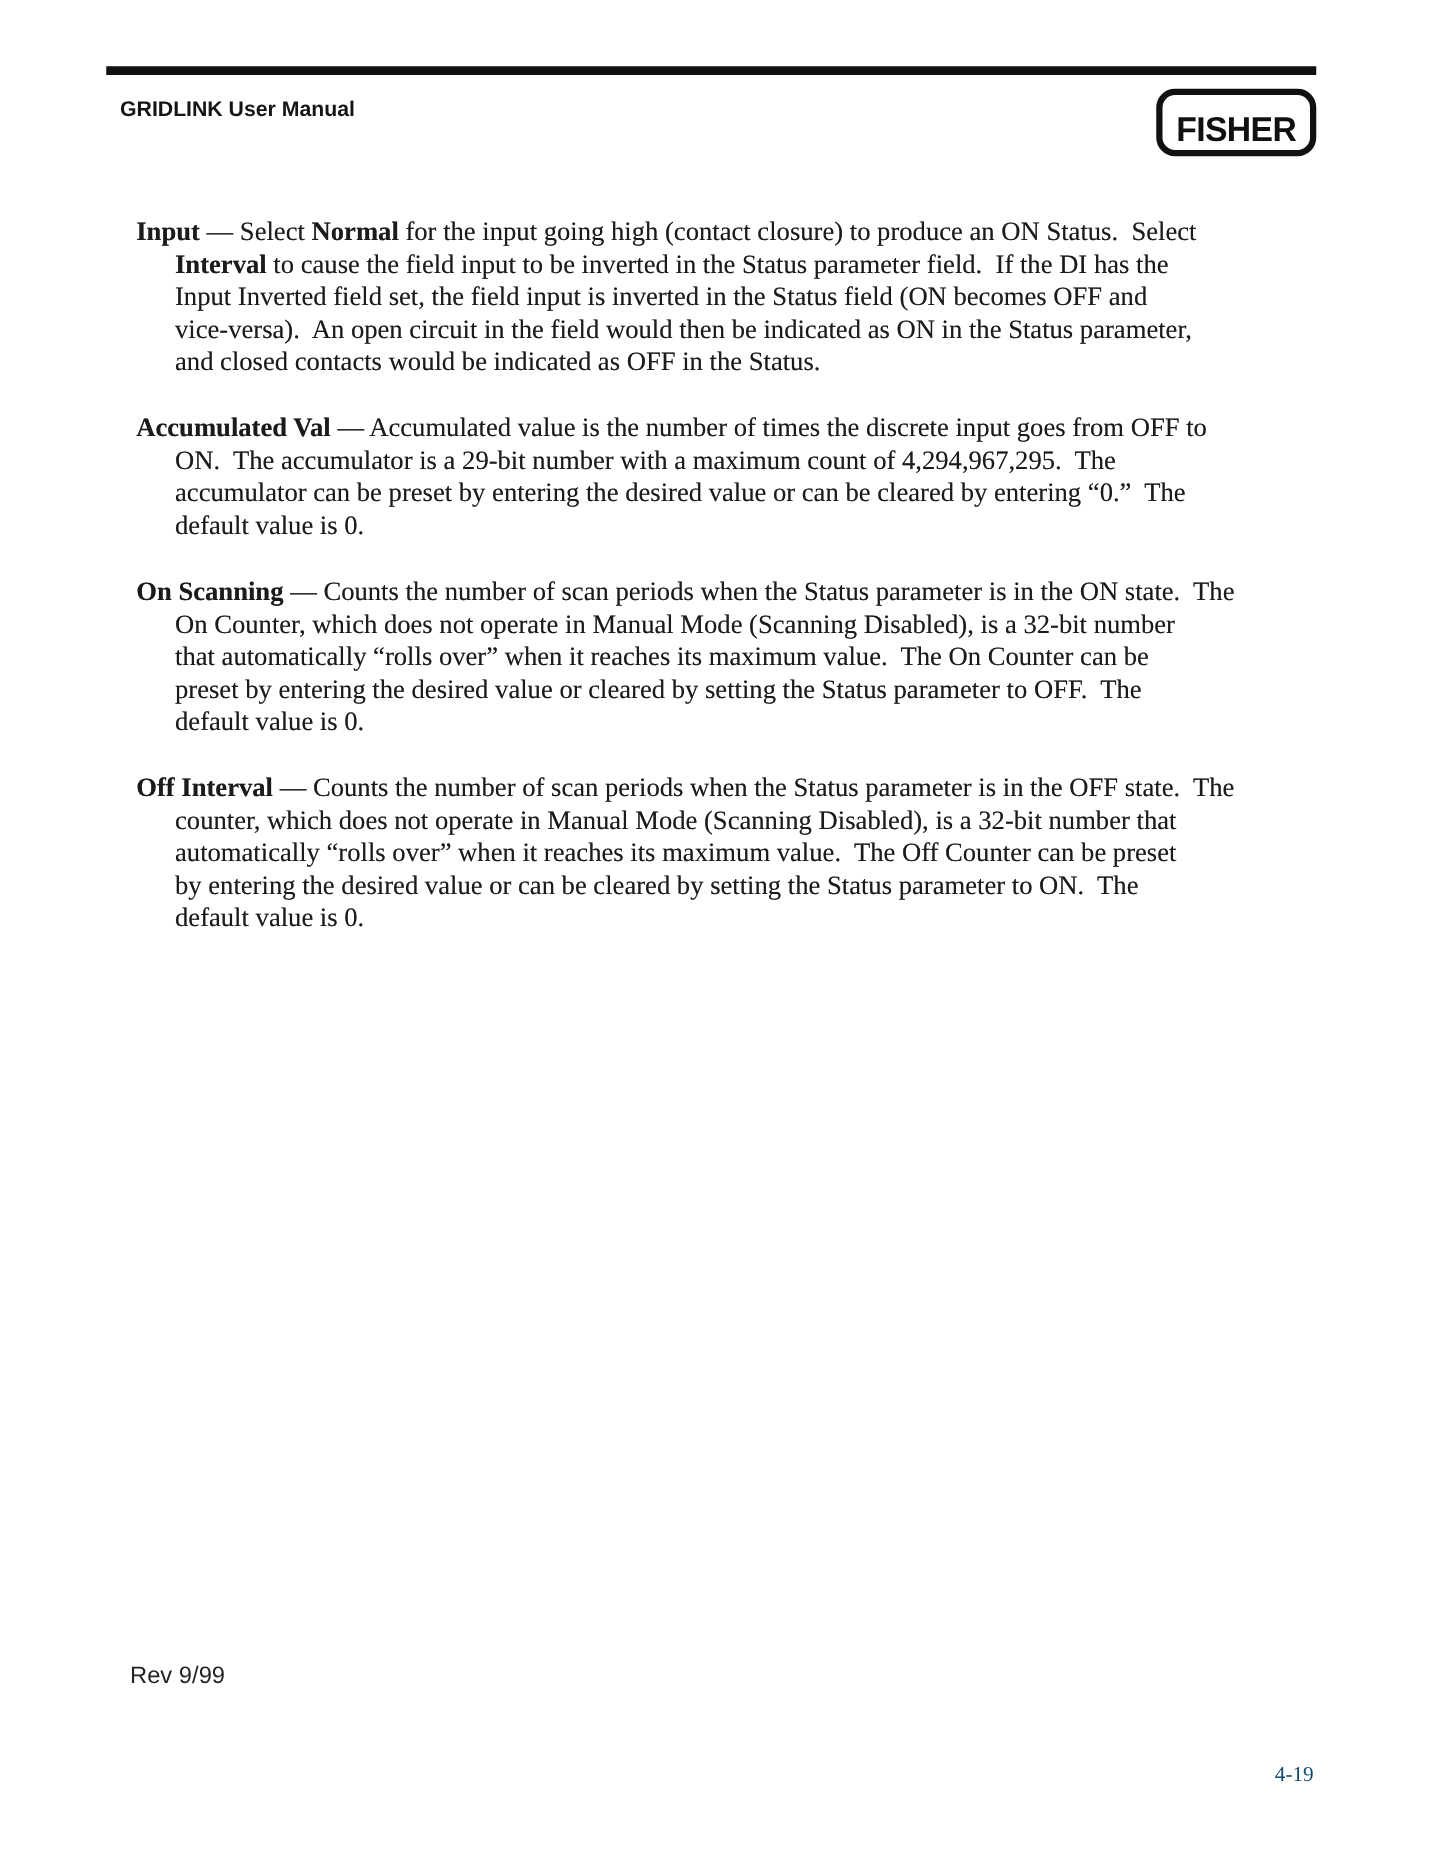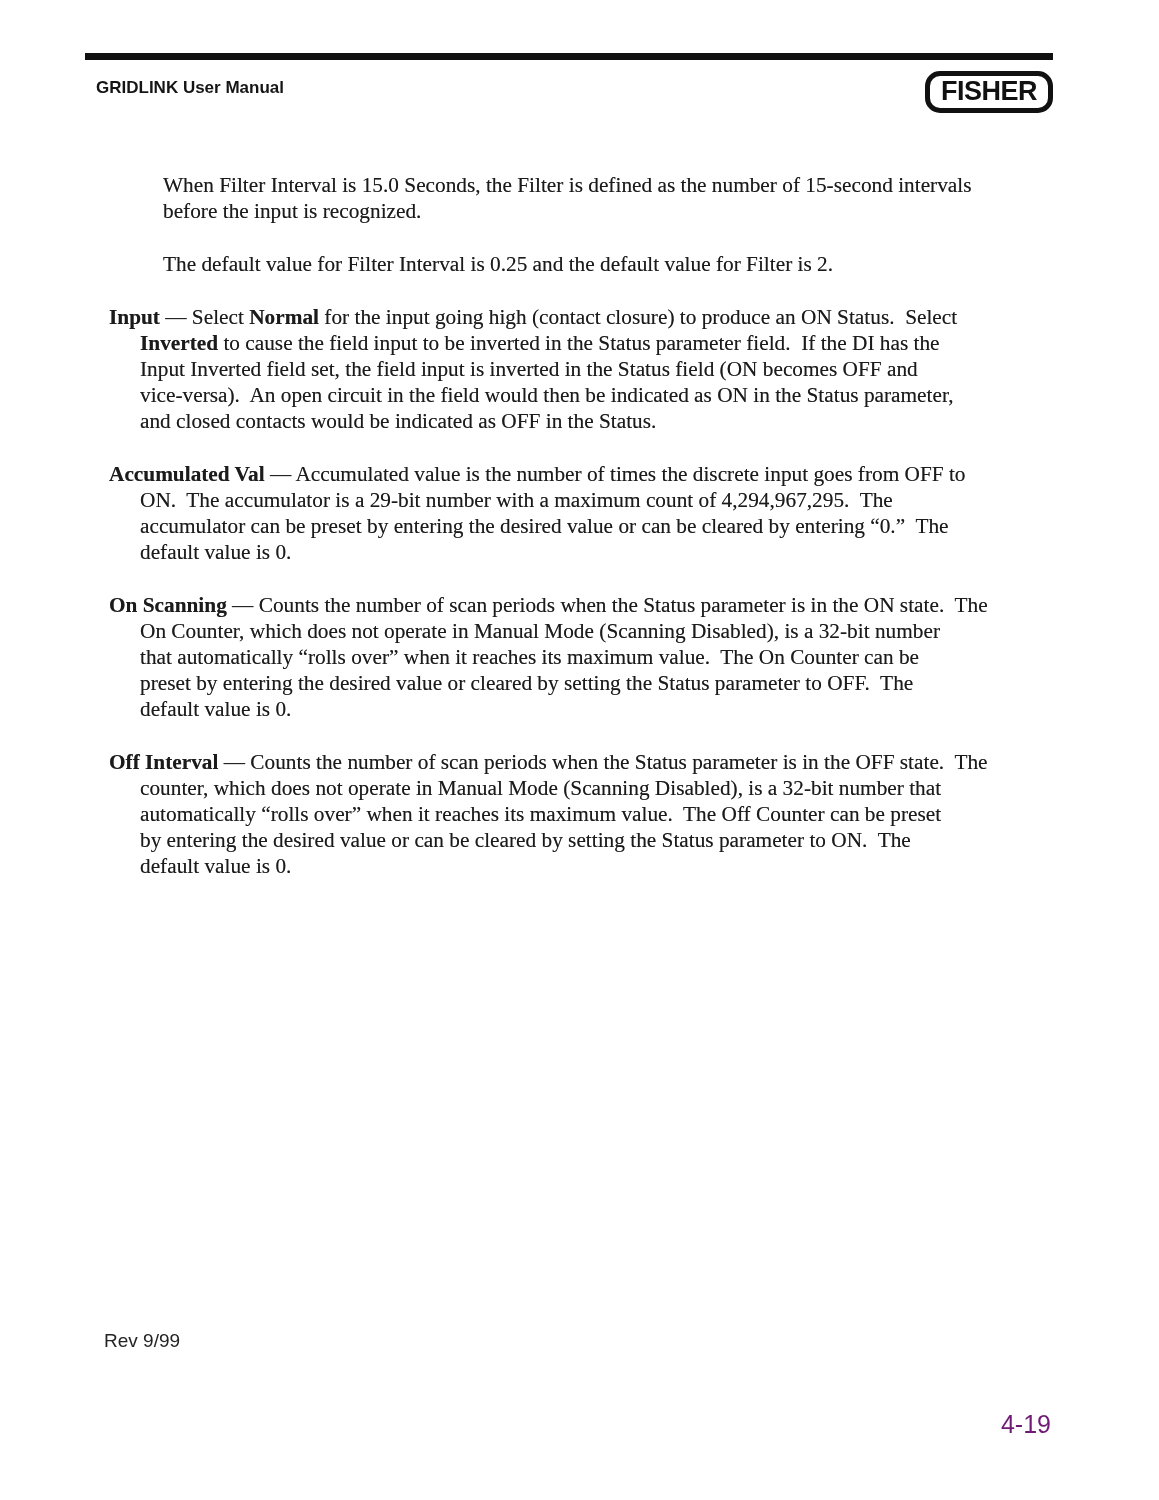--- a/index.html
+++ b/index.html
@@ -28,27 +28,27 @@
     font-size: 17px;
     color: #151515;
     letter-spacing: 0px;
     white-space: nowrap;
   }
   .logo {
     position: absolute;
     left: 925px;
     top: 71px;
     width: 128px;
-    height: 42px;
+    height: 54px;
     box-sizing: border-box;
     border: 5px solid #111111;
     border-radius: 15px;
     background: #ffffff;
     display: flex;
-    align-items: flex-start;
+    align-items: flex-end;
     justify-content: center;
   }
   .logo-text {
     font-family: "Liberation Sans", sans-serif;
     font-weight: bold;
     font-size: 27px;
     letter-spacing: -0.5px;
     color: #111111;
     transform: scaleY(1.02);
     white-space: nowrap;
@@ -83,45 +83,40 @@
     top: 1330px;
     font-family: "Liberation Sans", sans-serif;
     font-size: 19px;
     color: #242424;
     white-space: nowrap;
   }
   .footer-page {
     position: absolute;
     right: 108px;
     top: 1410px;
-    font-family: Liberation Sans, sans-serif;
-    font-size: 25px;
-    color: #701a75;
+    font-family: Liberation Serif, serif;
+    font-size: 17px;
+    color: #0c4a6e;
     white-space: nowrap;
   }
 </style>
 </head>
 <body>
 
 <div class="page">
   <div class="top-rule"></div>
   <div class="header-title">GRIDLINK User Manual</div>
   <div class="logo">
     <span class="logo-text">FISHER</span>
   </div>
 
   <div class="content">
-    <div id="intro-container">
-        <p class="intro">When Filter Interval is 15.0 Seconds, the Filter is defined as the number of 15-second intervals
-before the input is recognized.</p>
-        <p class="intro">The default value for Filter Interval is 0.25 and the default value for Filter is 2.</p>
-      </div>
     <div id="defs-container">
         <p class="def"><b>Input</b><span> — Select </span><b>Normal</b><span> for the input going high (contact closure) to produce an ON Status.  Select
-</span><b>Inverted</b><span> to cause the field input to be inverted in the Status parameter field.  If the DI has the
+</span><b>Interval</b><span> to cause the field input to be inverted in the Status parameter field.  If the DI has the
 Input Inverted field set, the field input is inverted in the Status field (ON becomes OFF and
 vice-versa).  An open circuit in the field would then be indicated as ON in the Status parameter,
 and closed contacts would be indicated as OFF in the Status.</span></p>
         <p class="def"><b>Accumulated Val</b><span> — Accumulated value is the number of times the discrete input goes from OFF to
 ON.  The accumulator is a 29-bit number with a maximum count of 4,294,967,295.  The
 accumulator can be preset by entering the desired value or can be cleared by entering “0.”  The
 default value is 0.</span></p>
         <p class="def"><b>On Scanning</b><span> — Counts the number of scan periods when the Status parameter is in the ON state.  The
 On Counter, which does not operate in Manual Mode (Scanning Disabled), is a 32-bit number
 that automatically “rolls over” when it reaches its maximum value.  The On Counter can be

